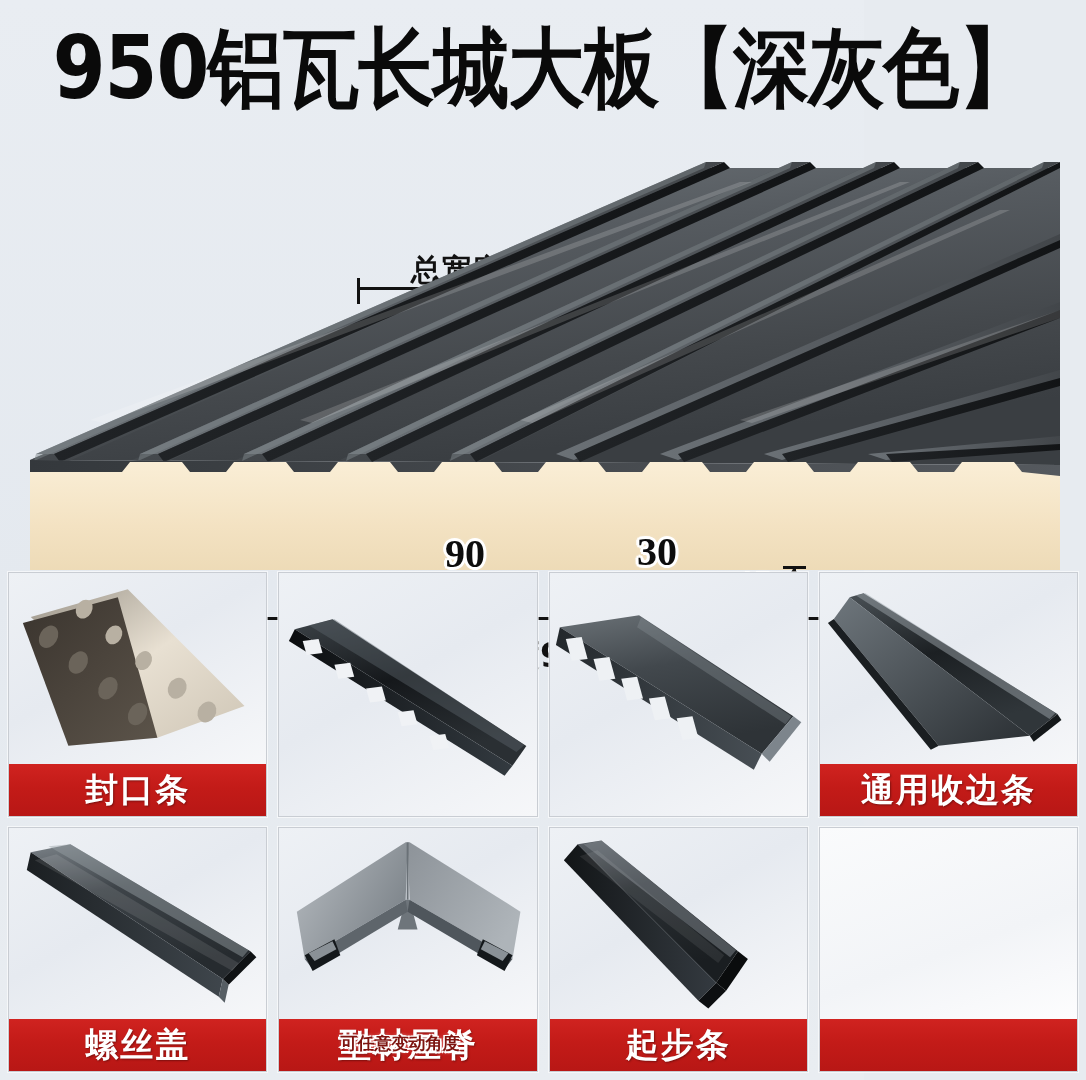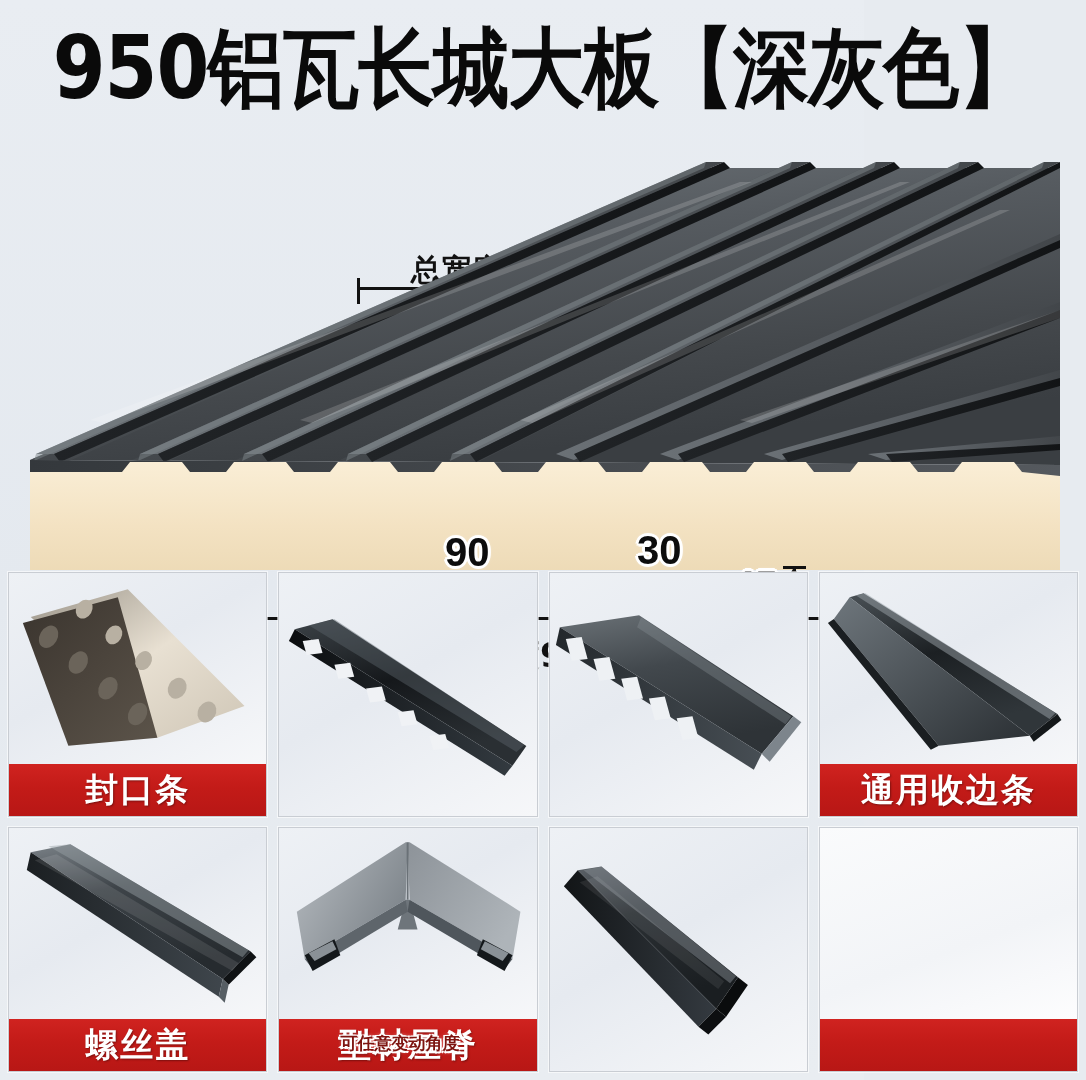--- a/index.html
+++ b/index.html
@@ -41,21 +41,21 @@
   .dim-top-tick-l{position:absolute;left:357px;top:158px;width:3px;height:26px;background:#111;}
   .dim-top-tick-r{position:absolute;left:698px;top:152px;width:3px;height:44px;background:#111;}
 
   
   .panel-svg{position:absolute;left:0;top:0;width:1086px;height:450px;}
 
   
   .num{
     position:absolute;
     font-size:40px;font-weight:700;color:#0d0d0d;
-    font-family:Liberation Sans, sans-serif;
+    font-family:Liberation Serif, serif;
     white-space:nowrap;
     text-shadow:
       -2px -2px 0 #fff, 2px -2px 0 #fff, -2px 2px 0 #fff, 2px 2px 0 #fff,
       -3px 0 0 #fff, 3px 0 0 #fff, 0 -3px 0 #fff, 0 3px 0 #fff,
       0 0 5px #fff;
   }
   .num-90{left:445px;top:410px;}
   .num-30a{left:637px;top:408px;}
   .num-45{left:733px;top:443px;}
   .num-30b{left:905px;top:448px;}
@@ -480,20 +480,21 @@
             </linearGradient>
           </defs>
           <polygon points="28,10 52,6 190,118 168,150" fill="url(#t7a)"></polygon>
           <polygon points="28,10 168,150 150,168 14,26" fill="url(#t7b)"></polygon>
           <polygon points="168,150 190,118 200,126 178,158" fill="#0a0c0d"></polygon>
           <polygon points="150,168 168,150 178,158 160,176" fill="#0d0f11"></polygon>
           <polygon points="34,10 52,6 188,117 182,124" fill="#8b9298" opacity="0.45"></polygon>
           <polygon points="30,22 48,16 176,122 170,130" fill="#ffffff" opacity="0.08"></polygon>
         </svg>
       </div>
+      <div class="tile-caption">起步条</div>
     </div>
 
     <div class="tile empty">
       <div class="tile-img"></div>
       <div class="tile-caption"></div>
     </div>
 
   </div>
 </div>
 

